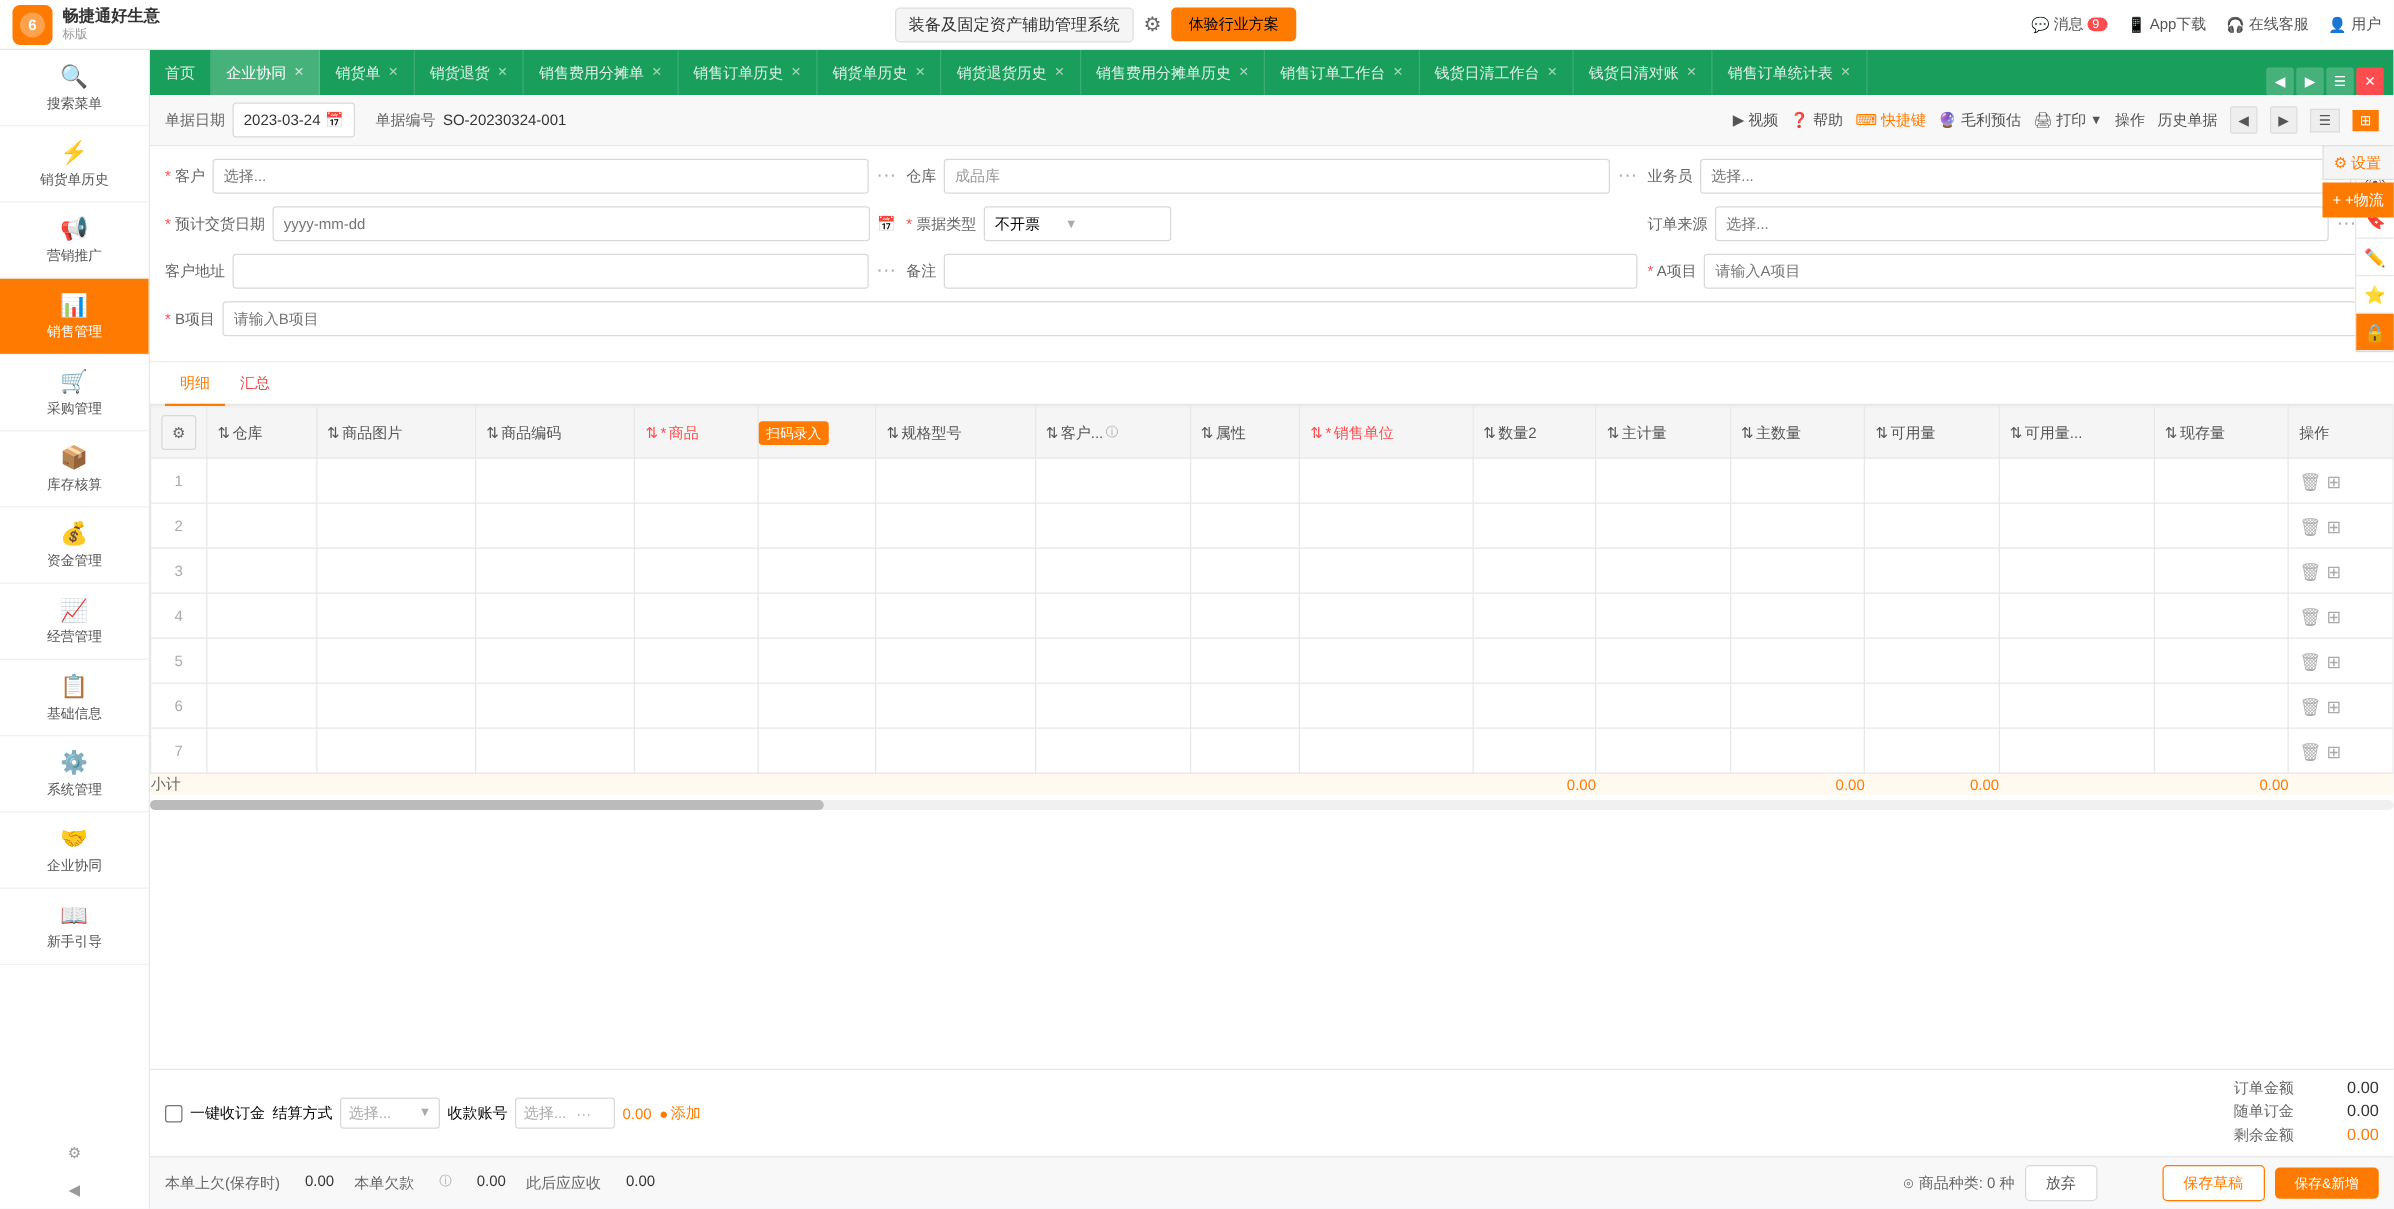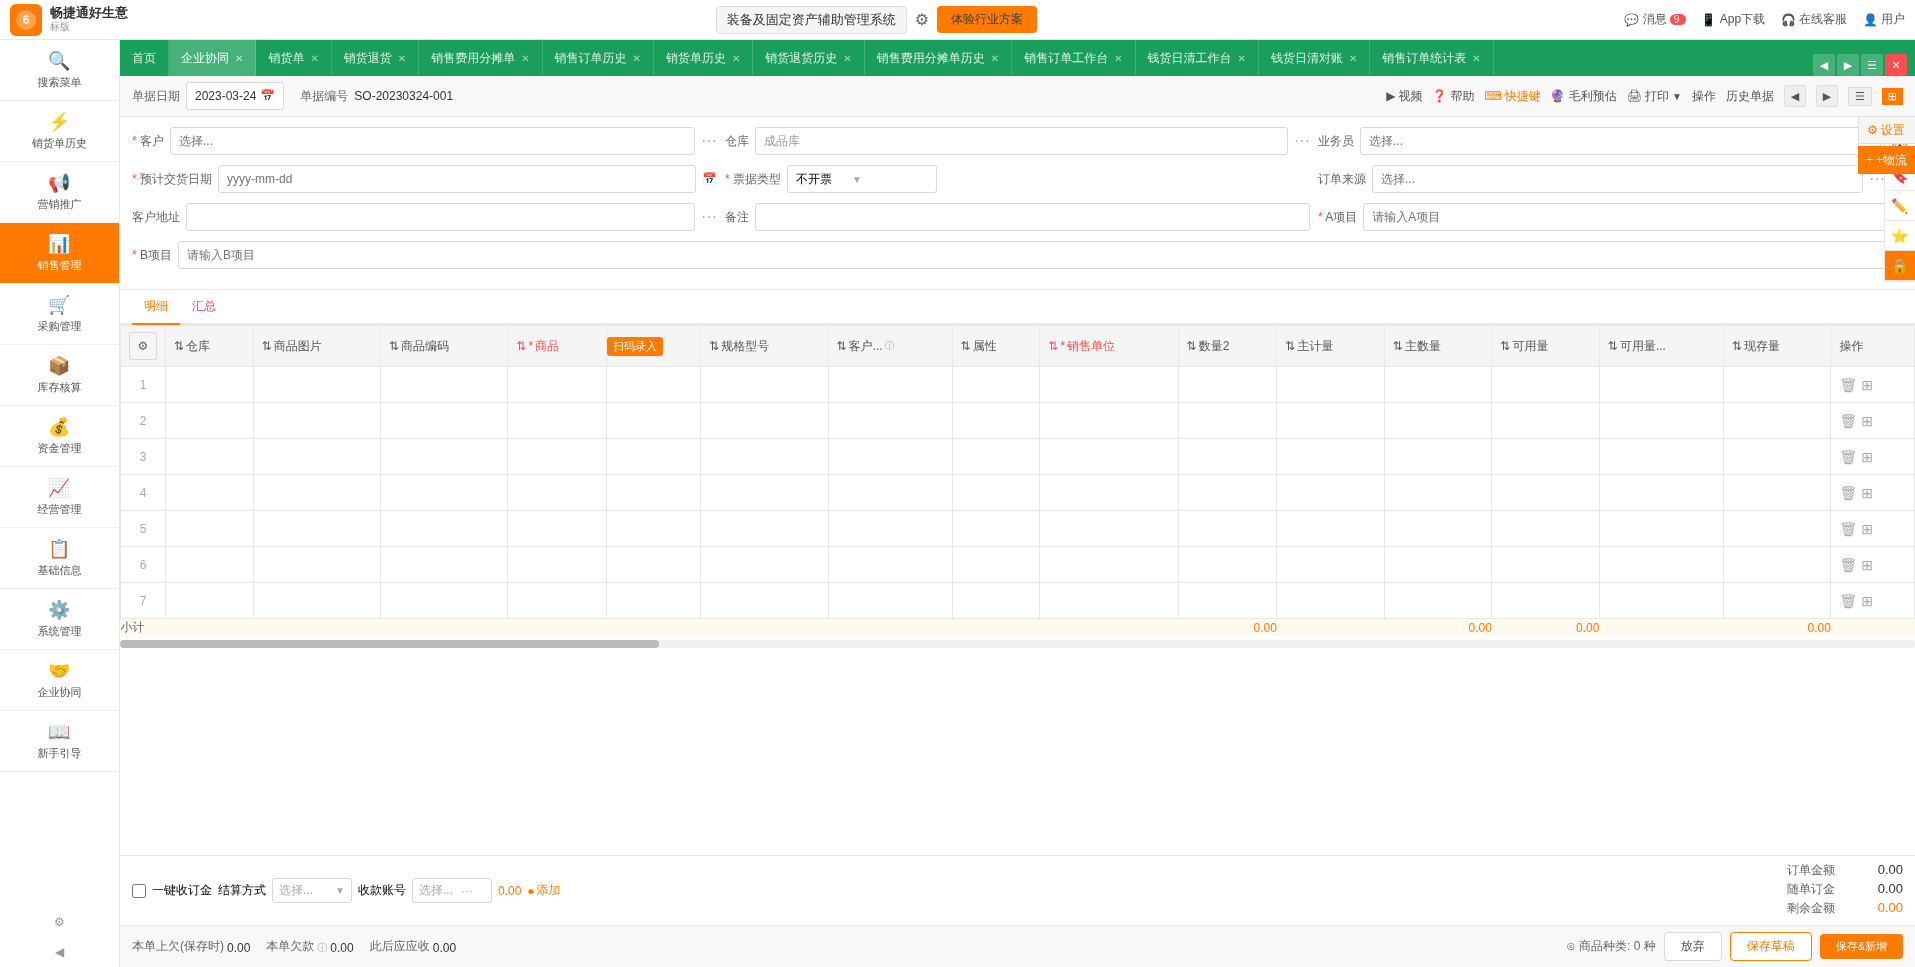--- a/index.html
+++ b/index.html
@@ -41,21 +41,21 @@
     .system-name {
       font-size: 13px;
       color: #333;
       background: #f5f5f5;
       padding: 4px 10px;
       border-radius: 4px;
       border: 1px solid #ddd;
     }
     .btn-industry {
       background: #ff7a00;
-      color: #404040;
+      color: #000000;
       border: none;
       padding: 5px 14px;
       border-radius: 4px;
       cursor: pointer;
       font-size: 12px;
     }
     .header-right {
       display: flex;
       align-items: center;
       gap: 16px;
@@ -413,21 +413,21 @@
 
     
     .status-bar {
       background: #f8f8f8;
       border-top: 1px solid #e8e8e8;
       padding: 6px 12px;
       display: flex;
       align-items: center;
       gap: 16px;
     }
-    .status-item { color: #666; font-size: 12px; display: flex; align-items: flex-end; gap: 3px; }
+    .status-item { color: #666; font-size: 12px; display: flex; align-items: flex-start; gap: 20px; }
     .status-value { color: #333; font-weight: 500; }
     .status-actions {
       margin-left: auto;
       display: flex;
       align-items: center;
       gap: 8px;
     }
     .btn-discard {
       border: 1px solid #d9d9d9;
       background: white;
@@ -438,20 +438,21 @@
       color: #555;
     }
     .btn-save-draft {
       border: 1px solid #ff7a00;
       background: white;
       color: #ff7a00;
       padding: 5px 16px;
       border-radius: 4px;
       cursor: pointer;
       font-size: 12px;
+      margin-left: 44px;
     }
     .btn-save-new {
       background: #ff7a00;
       color: white;
       border: none;
       padding: 5px 16px;
       border-radius: 4px;
       cursor: pointer;
       font-size: 11px;
     }

